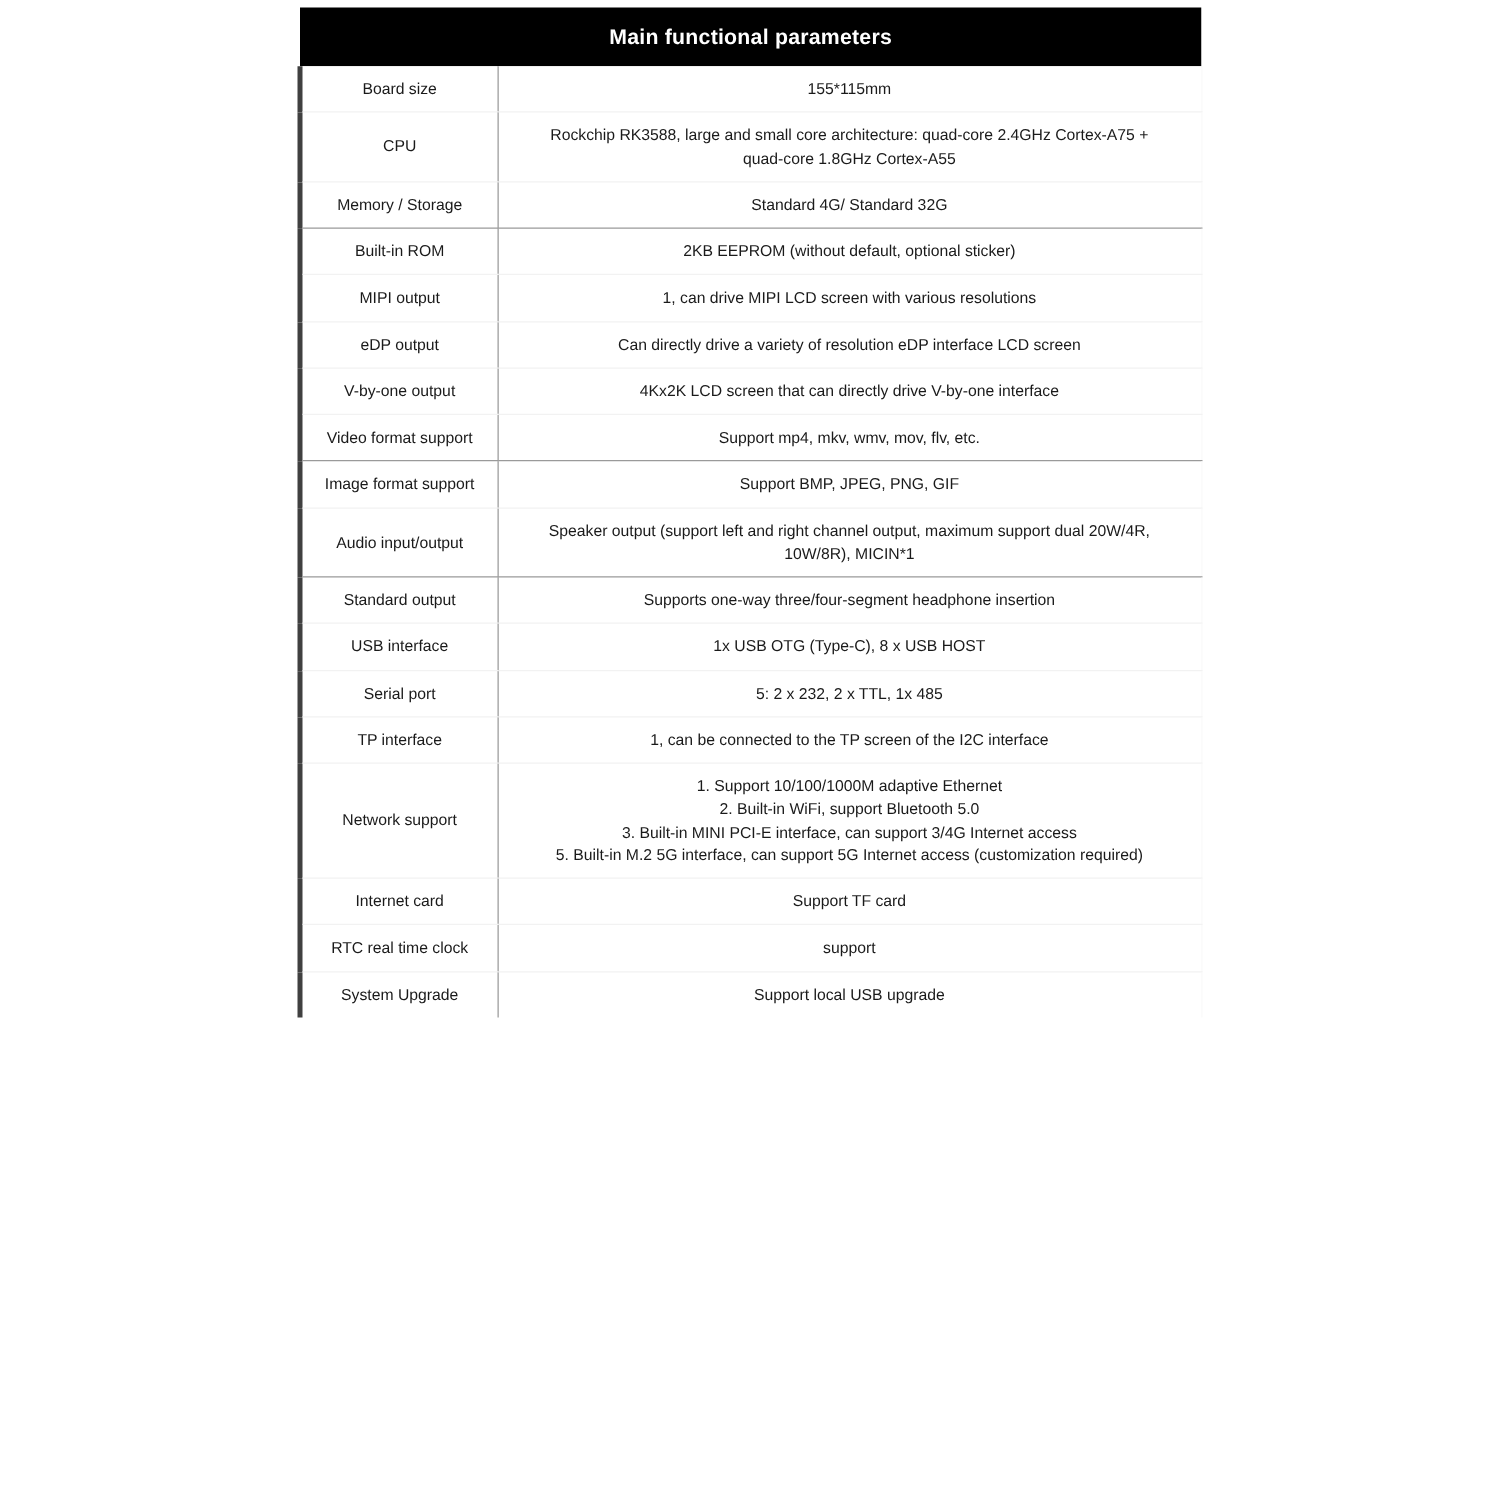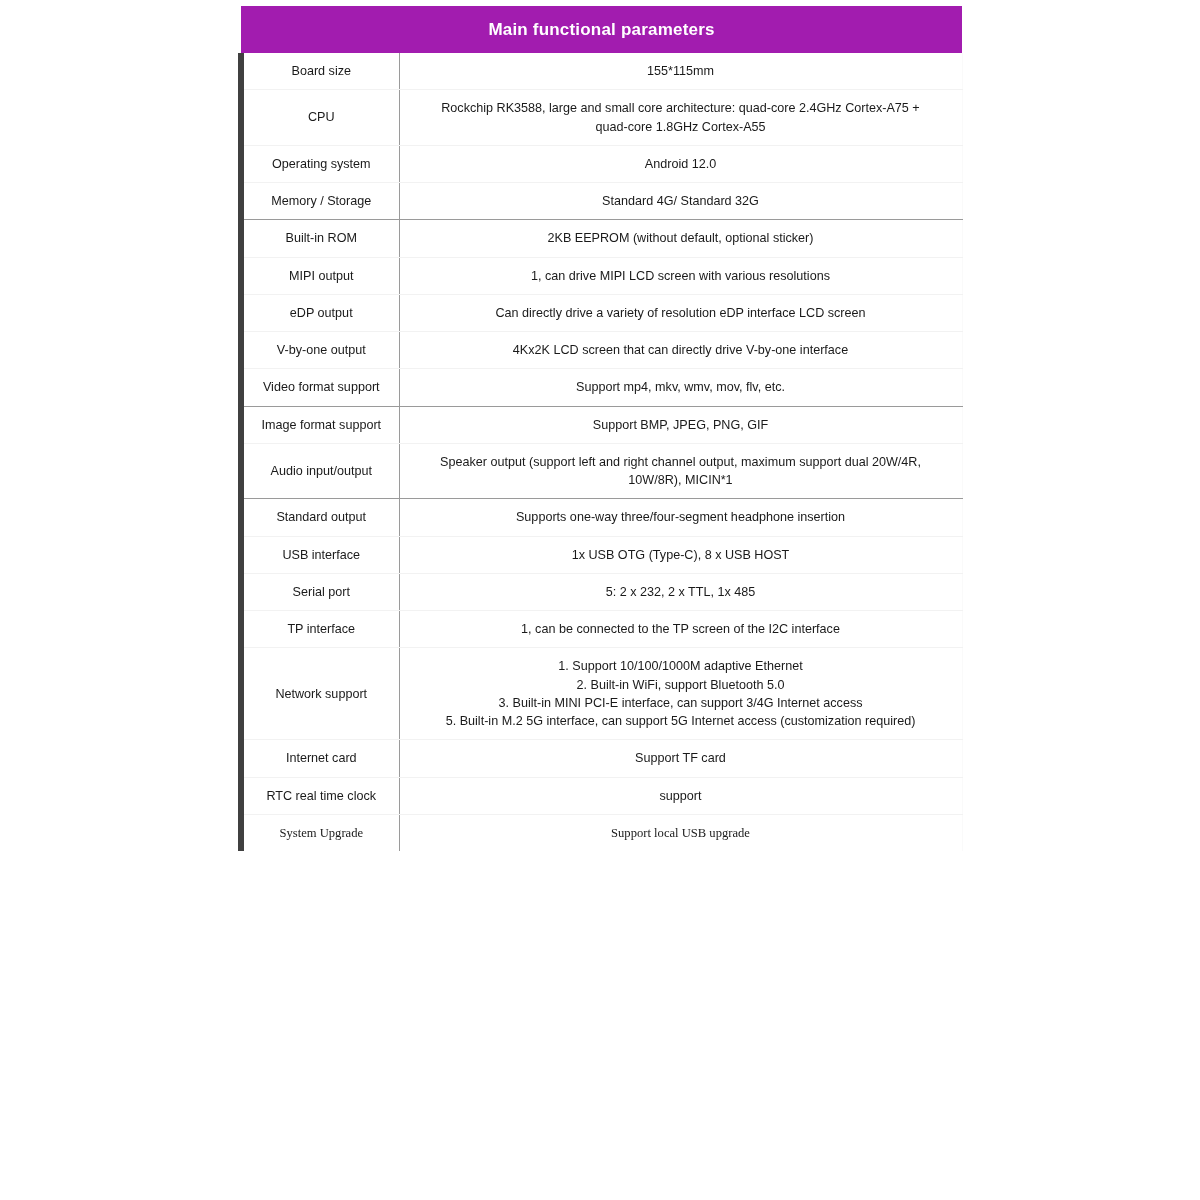--- a/index.html
+++ b/index.html
@@ -32,21 +32,21 @@
     width: 721px;
     border-collapse: collapse;
     table-layout: fixed;
     background: #ffffff;
   }
 
   table.spec-table col.col-label { width: 158px; }
   table.spec-table col.col-value { width: 563px; }
 
   .spec-header-cell {
-    background: #a21caf;
+    background: #000000;
     color: #ffffff;
     font-size: 17px;
     font-weight: bold;
     text-align: center;
     letter-spacing: 0.2px;
     height: 47px;
     padding: 0;
     border: none;
   }
 
@@ -55,38 +55,37 @@
     color: #1a1a1a;
     text-align: center;
     vertical-align: middle;
     padding: 9px 8px;
     line-height: 1.45;
     background: #ffffff;
   }
 
   tbody td.label-cell {
     border-right: 1px solid #9a9a9a;
-    border-left: 6px solid #404040;
+    border-left: 4px solid #404040;
   }
 
   tbody td.value-cell {
     border-right: 1px solid #fafafa;
     padding-left: 14px;
     padding-right: 14px;
   }
 
   tbody tr.thin-sep > td {
     border-bottom: 1px solid #f2f2f2;
   }
   tbody tr.thick-sep > td {
     border-bottom: 1px solid #9a9a9a;
   }
   tbody tr.no-sep > td {
     border-bottom: none;
-    font-family: Liberation Serif, serif;
   }
 
   tbody tr.first-row > td {
     border-top: none;
   }
 
   .val-lines {
     display: block;
   }
   .val-lines .vline {
@@ -119,28 +118,20 @@
           </tr>
           <tr class="thin-sep">
             <td class="label-cell">CPU</td>
             <td class="value-cell">
               <span class="val-lines">
                 <span class="vline">Rockchip RK3588, large and small core architecture: quad-core 2.4GHz Cortex-A75 +</span>
                 <span class="vline">quad-core 1.8GHz Cortex-A55</span>
               </span>
             </td>
           </tr>
-          <tr class="thin-sep">
-            <td class="label-cell">Operating system</td>
-            <td class="value-cell">
-              <span class="val-lines">
-                <span class="vline">Android 12.0</span>
-              </span>
-            </td>
-          </tr>
           <tr class="thick-sep">
             <td class="label-cell">Memory / Storage</td>
             <td class="value-cell">
               <span class="val-lines">
                 <span class="vline">Standard 4G/ Standard 32G</span>
               </span>
             </td>
           </tr>
           <tr class="thin-sep">
             <td class="label-cell">Built-in ROM</td>

